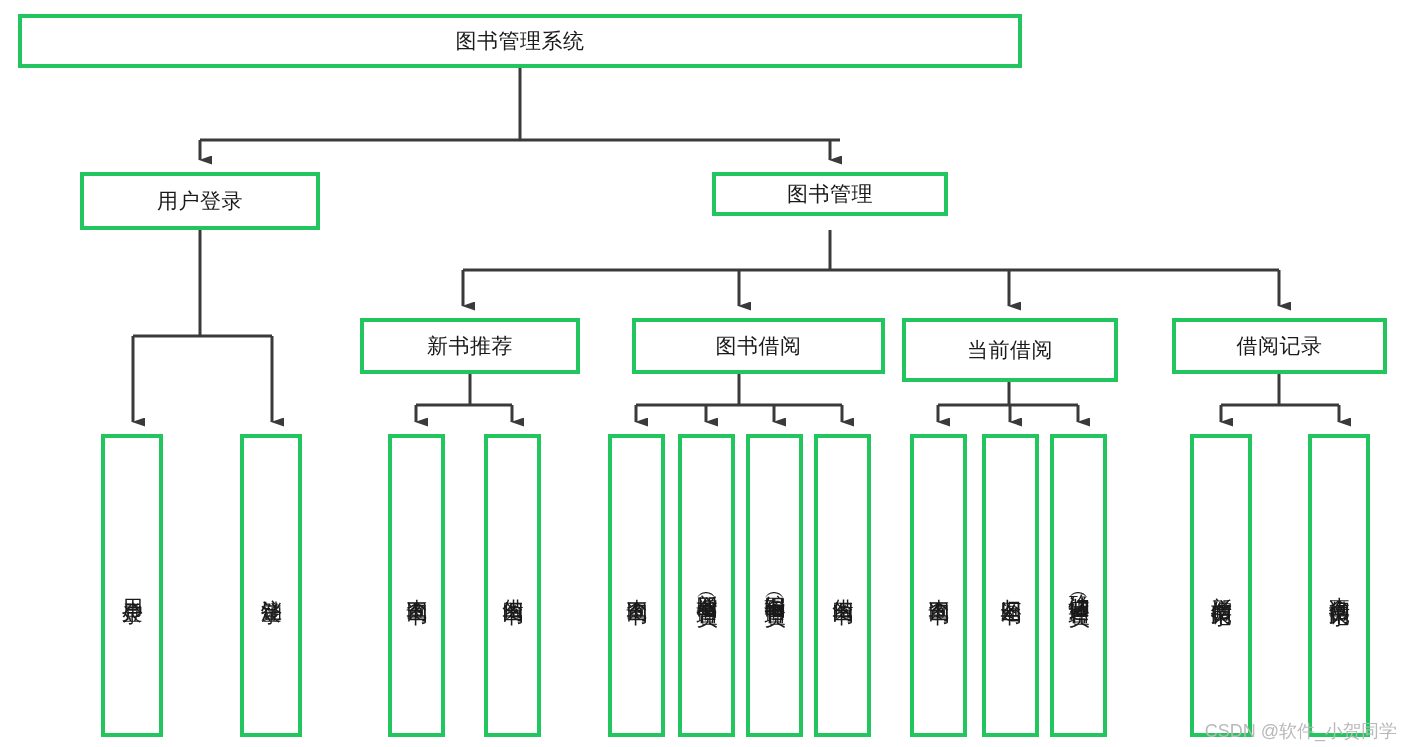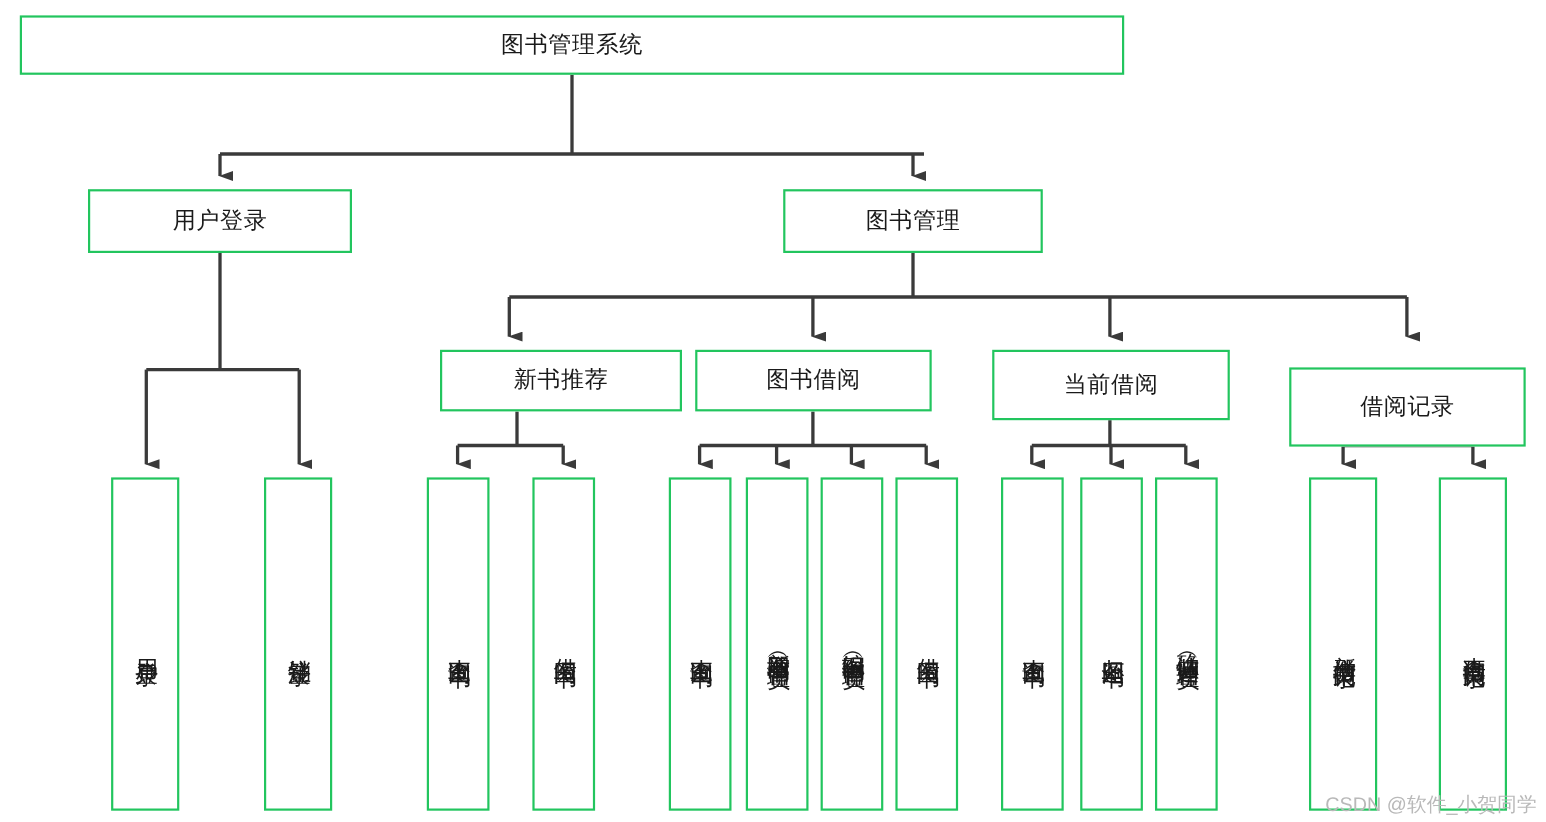--- a/index.html
+++ b/index.html
@@ -22,21 +22,21 @@
     left: 0;
     top: 0;
     width: 1405px;
     height: 747px;
     pointer-events: none;
   }
   .node {
     position: absolute;
     box-sizing: border-box;
     background: #ffffff;
-    border: 2px solid #22c55e;
+    border: 4px solid #22c55e;
     display: flex;
     align-items: center;
     justify-content: center;
     color: #1a1a1a;
     z-index: 2;
   }
   .node .lbl {
     display: block;
     line-height: 1.18;
     text-align: center;
@@ -125,37 +125,37 @@
   </svg>
 
   <div class="node horiz" style="left:18px;top:14px;width:1004px;height:54px;">
     <span class="lbl">图书管理系统</span>
   </div>
 
   <div class="node horiz" style="left:80px;top:172px;width:240px;height:58px;">
     <span class="lbl">用户登录</span>
   </div>
 
-  <div class="node horiz" style="left:712px;top:172px;width:236px;height:58px;">
+  <div class="node horiz" style="left:712px;top:172px;width:236px;height:44px;">
     <span class="lbl">图书管理</span>
   </div>
 
-  <div class="node horiz" style="left:360px;top:318px;width:220px;height:56px;margin-left:40px;">
+  <div class="node horiz" style="left:360px;top:318px;width:220px;height:56px;">
     <span class="lbl">新书推荐</span>
   </div>
 
-  <div class="node horiz" style="left:632px;top:318px;width:215px;height:56px;">
+  <div class="node horiz" style="left:632px;top:318px;width:253px;height:56px;">
     <span class="lbl">图书借阅</span>
   </div>
 
   <div class="node horiz" style="left:902px;top:318px;width:216px;height:64px;">
     <span class="lbl">当前借阅</span>
   </div>
 
-  <div class="node horiz" style="left:1172px;top:318px;width:215px;height:72px;margin-top:16px;">
+  <div class="node horiz" style="left:1172px;top:318px;width:215px;height:56px;">
     <span class="lbl">借阅记录</span>
   </div>
 
   <div class="node vert" style="left:101px;top:434px;width:62px;height:303px;">
     <span class="lbl">用户登录</span>
   </div>
 
   <div class="node vert" style="left:240px;top:434px;width:62px;height:303px;">
     <span class="lbl">注销登录</span>
   </div>

